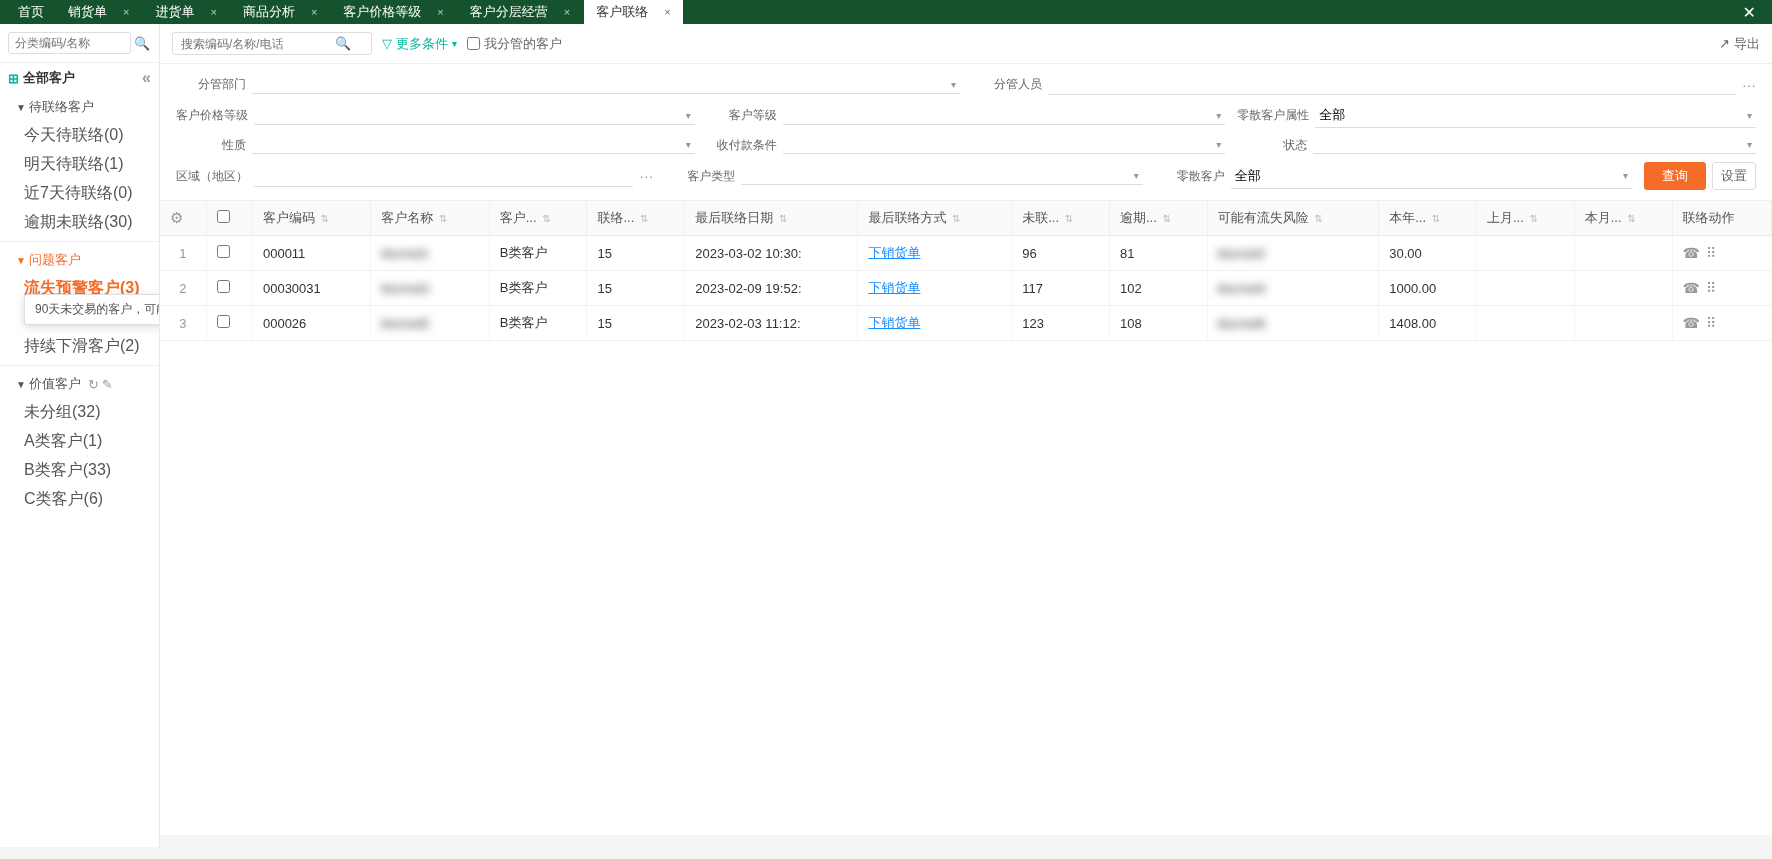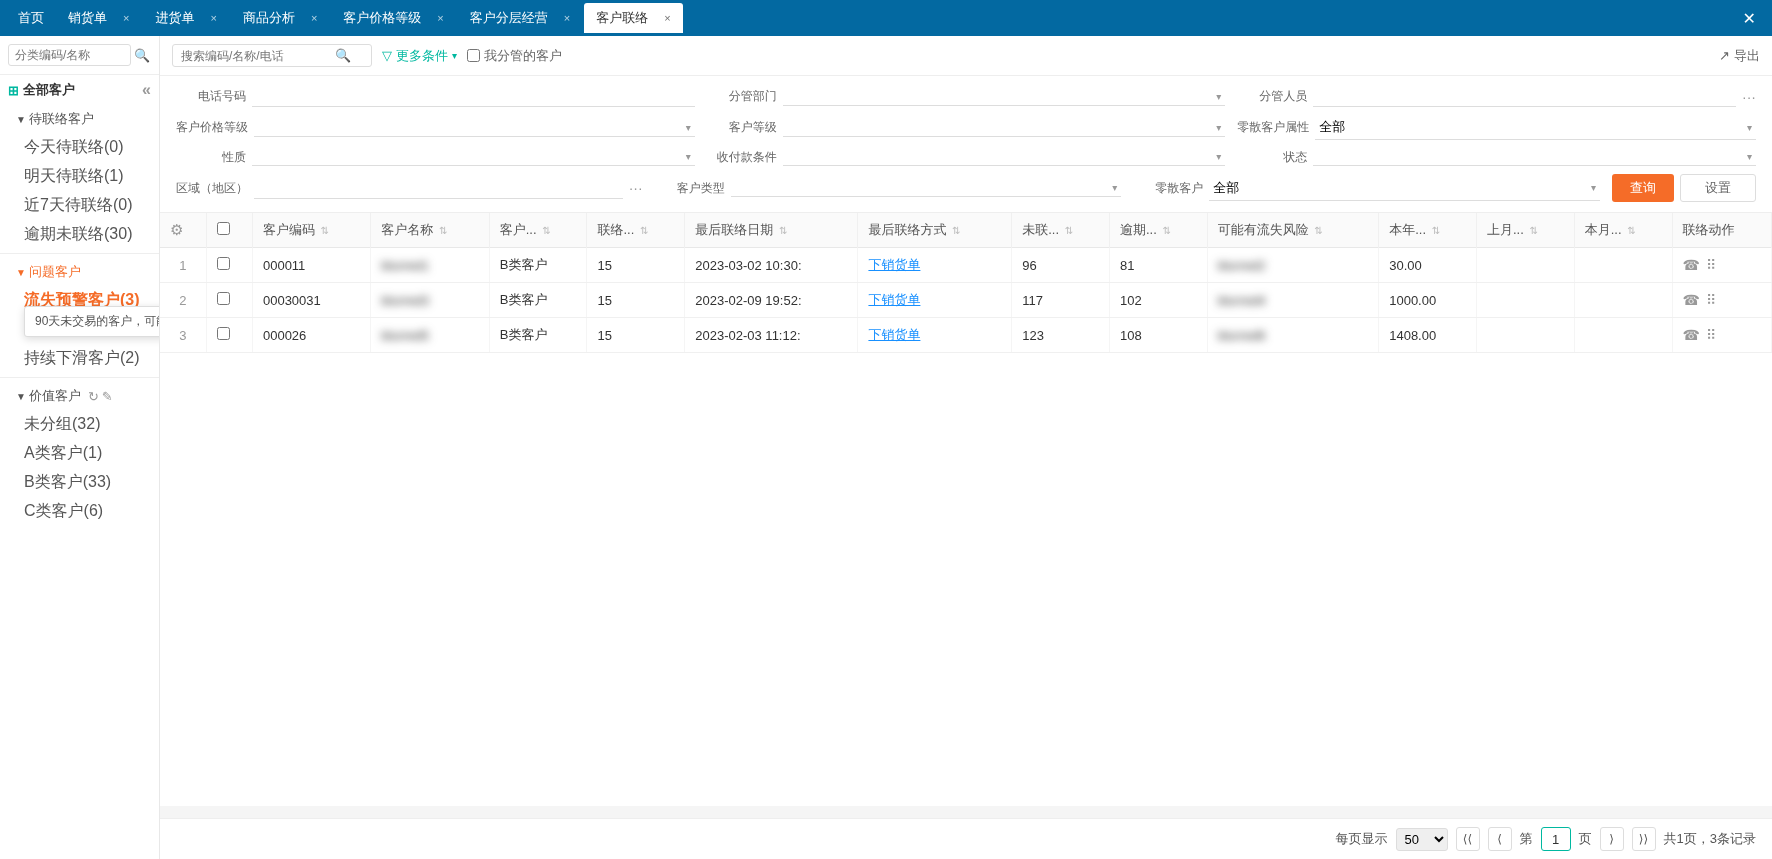--- a/index.html
+++ b/index.html
@@ -2,22 +2,22 @@
 <html><head>
   <meta charset="utf-8">
   <style>
     * { box-sizing: border-box; margin: 0; padding: 0; font-family: 'Microsoft YaHei', Arial, sans-serif; font-size: 13px; }
     body { background: #f5f5f5; overflow: hidden; }
 
     
     .top-nav {
       display: flex;
       align-items: center;
-      background: #0369a1;
-      height: 36px;
+      background: #14532d;
+      height: 24px;
       padding: 0 8px;
       gap: 2px;
     }
     .nav-tab {
       display: flex;
       align-items: center;
       padding: 4px 12px;
       color: #fff;
       cursor: pointer;
       font-size: 13px;
@@ -221,21 +221,21 @@
       padding: 5px 18px;
       font-size: 13px;
       cursor: pointer;
       font-family: inherit;
     }
     .settings-btn {
       background: #fff;
       color: #666;
       border: 1px solid #ddd;
       border-radius: 3px;
-      padding: 4px 24px;
+      padding: 4px 8px;
       font-size: 13px;
       cursor: pointer;
       font-family: inherit;
     }
 
     
     .table-wrap {
       flex: 1;
       overflow: auto;
       background: #fff;
@@ -432,24 +432,20 @@
       </div>
       <div class="export-btn">
         <span>↗</span>
         <span>导出</span>
       </div>
     </div>
 
     <div class="adv-filter">
 
       <div class="filter-row">
-        <div class="filter-field">
-          <span class="filter-label">电话号码</span>
-          <input class="filter-input" type="text" style="">
-        </div>
         <div class="filter-field">
           <span class="filter-label">分管部门</span>
           <div class="filter-select">
             <span></span>
             <span class="arrow">▾</span>
           </div>
         </div>
         <div class="filter-field">
           <span class="filter-label">分管人员</span>
           <input class="filter-input" type="text" style="flex: 1 1 0%;">
@@ -664,31 +660,15 @@
       </td>
     </tr>
           </tbody>
       </table>
     </div>
 
     <div class="horizontal-scroll">
       <div style="width:2000px;height:1px;"></div>
     </div>
 
-    <div class="pagination-bar">
-      <span>每页显示</span>
-      <select class="page-size-select">
-        <option>50</option>
-        <option>20</option>
-        <option>100</option>
-      </select>
-      <button class="page-btn">⟨⟨</button>
-      <button class="page-btn">⟨</button>
-      <span style="font-size:13px;">第</span>
-      <input class="page-current" type="text" value="1" style="">
-      <span style="font-size:13px;">页</span>
-      <button class="page-btn">⟩</button>
-      <button class="page-btn">⟩⟩</button>
-      <span>共1页，3条记录</span>
-    </div>
 
   </div>
 </div>
 
 </body></html>

